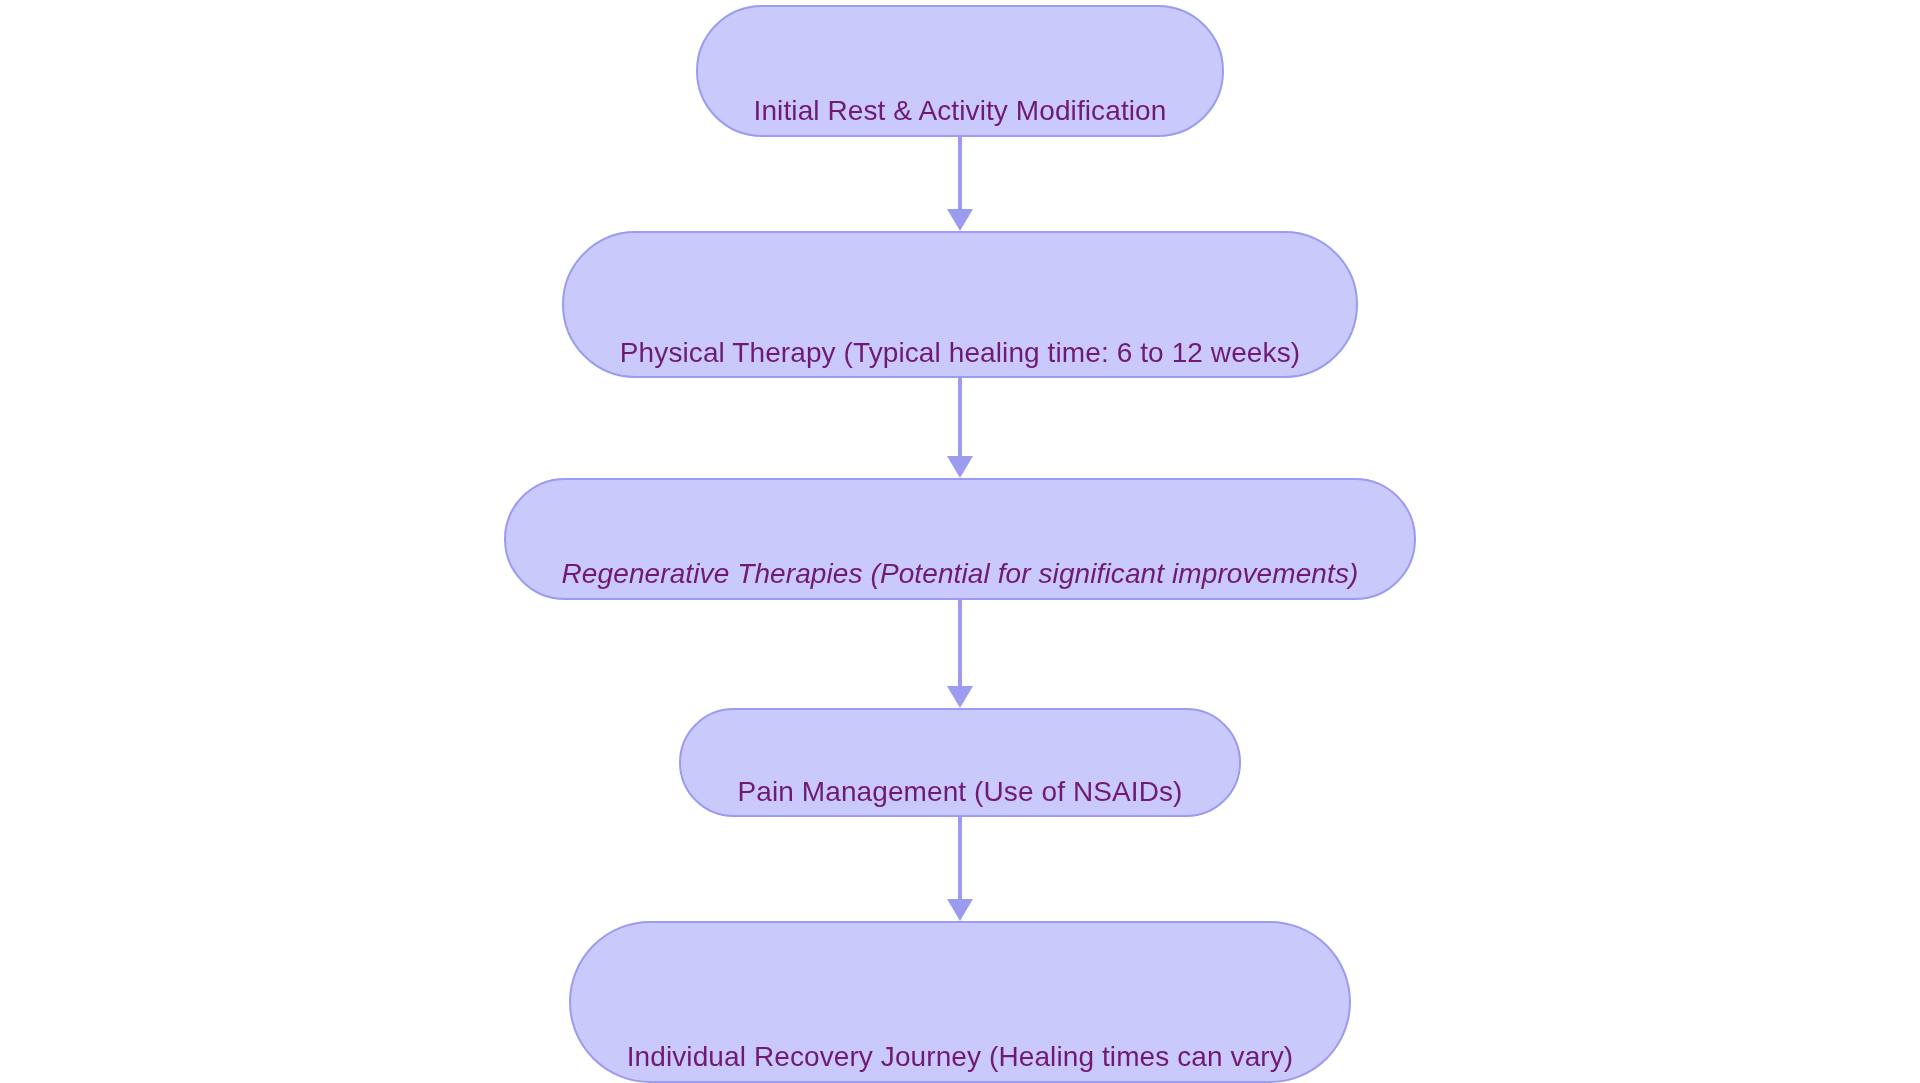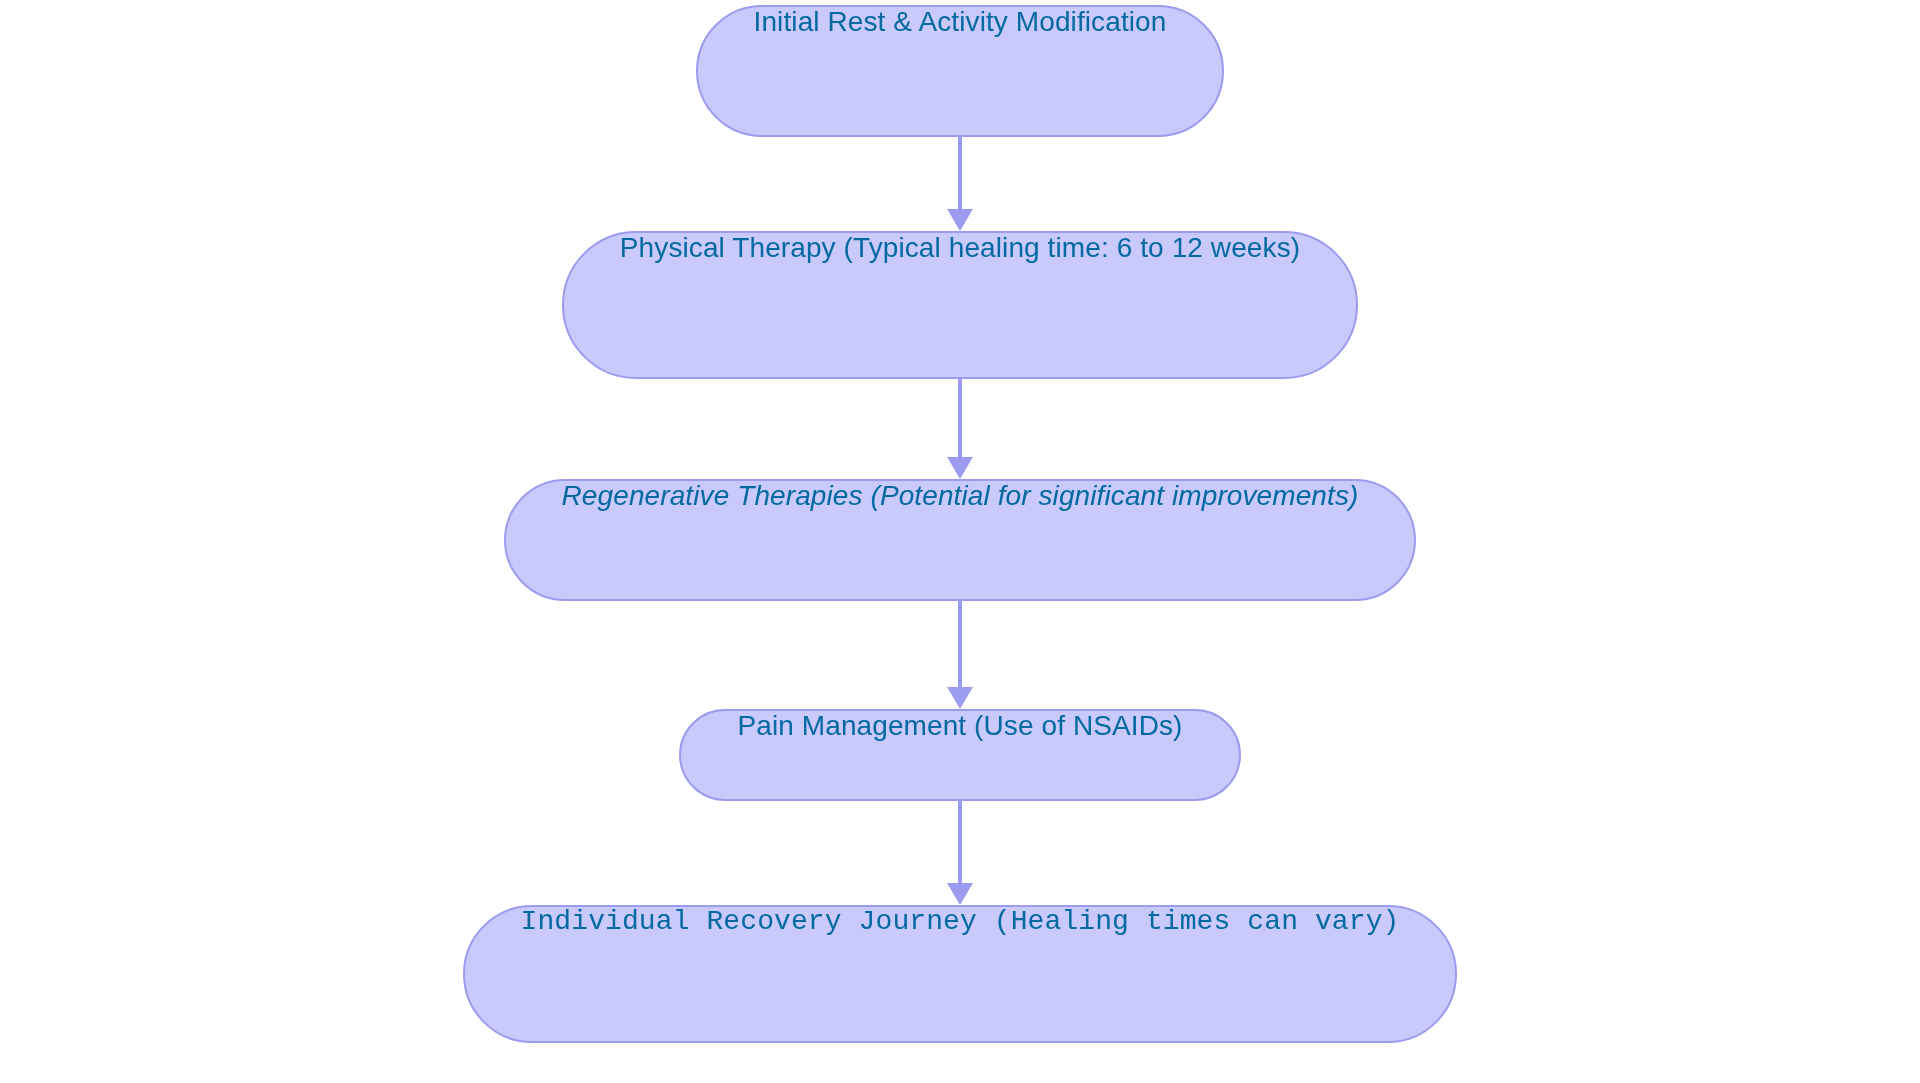--- a/index.html
+++ b/index.html
@@ -24,39 +24,39 @@
     flex-direction: column;
     align-items: center;
     justify-content: flex-start;
   }
 
   .node {
     box-sizing: border-box;
     background: #c9c9fb;
     border: 2px solid #9b9bef;
     border-radius: 9999px;
-    color: #0369a1;
+    color: #701a75;
     display: flex;
-    align-items: flex-start;
+    align-items: flex-end;
     justify-content: center;
     text-align: center;
     font-size: 28px;
     font-weight: 400;
     letter-spacing: 0.1px;
     line-height: 1.1;
     white-space: nowrap;
-    padding: 0 56px;
+    padding: 8px 56px;
     height: 130px;
   }
 
   .node-0 { height: 132px; }
   .node-1 { height: 148px; }
   .node-2 { height: 122px; font-style: italic; }
-  .node-3 { height: 92px; }
-  .node-4 { height: 138px; font-family: Liberation Mono, monospace; }
+  .node-3 { height: 110px; }
+  .node-4 { height: 162px; }
 
   
   .connector {
     position: relative;
     width: 60px;
     display: flex;
     flex-direction: column;
     align-items: center;
     justify-content: flex-start;
   }

